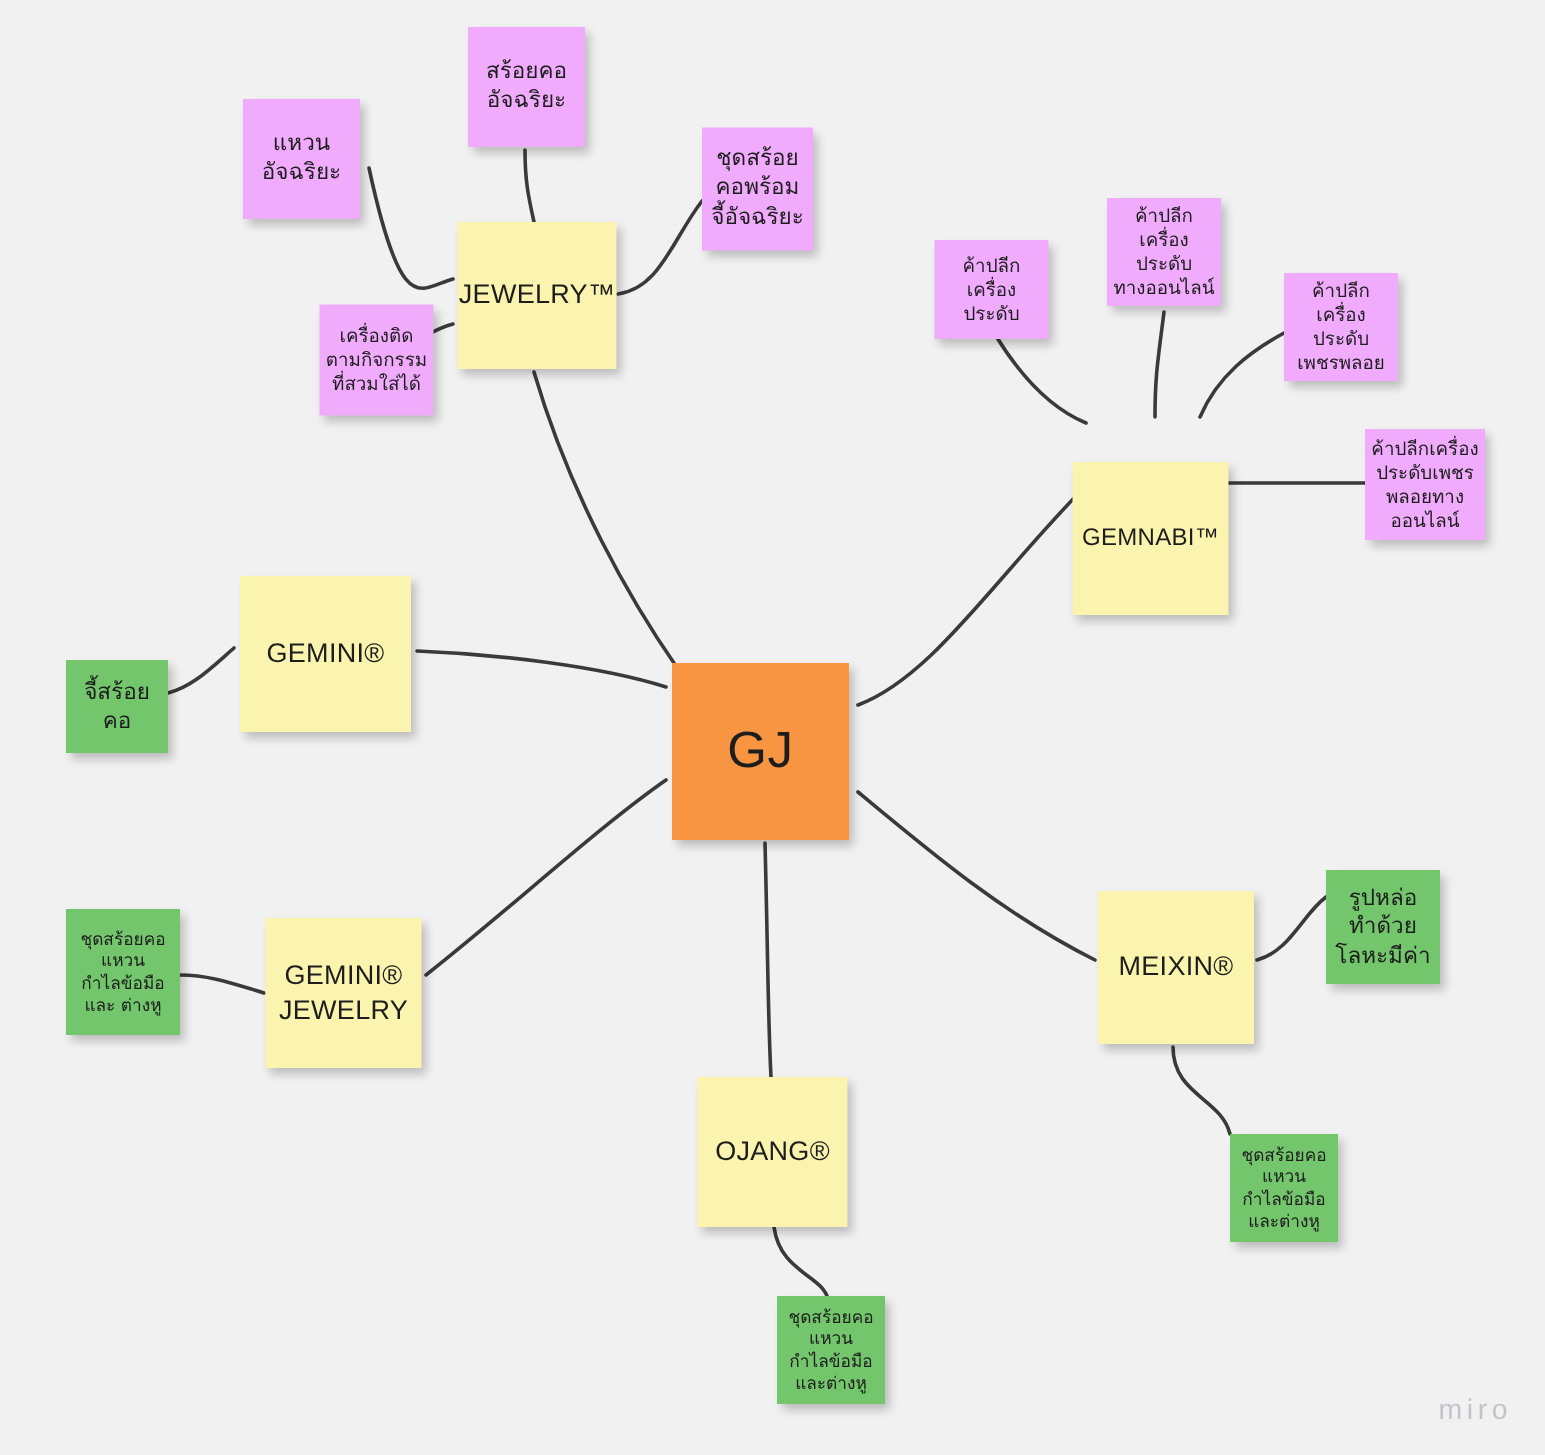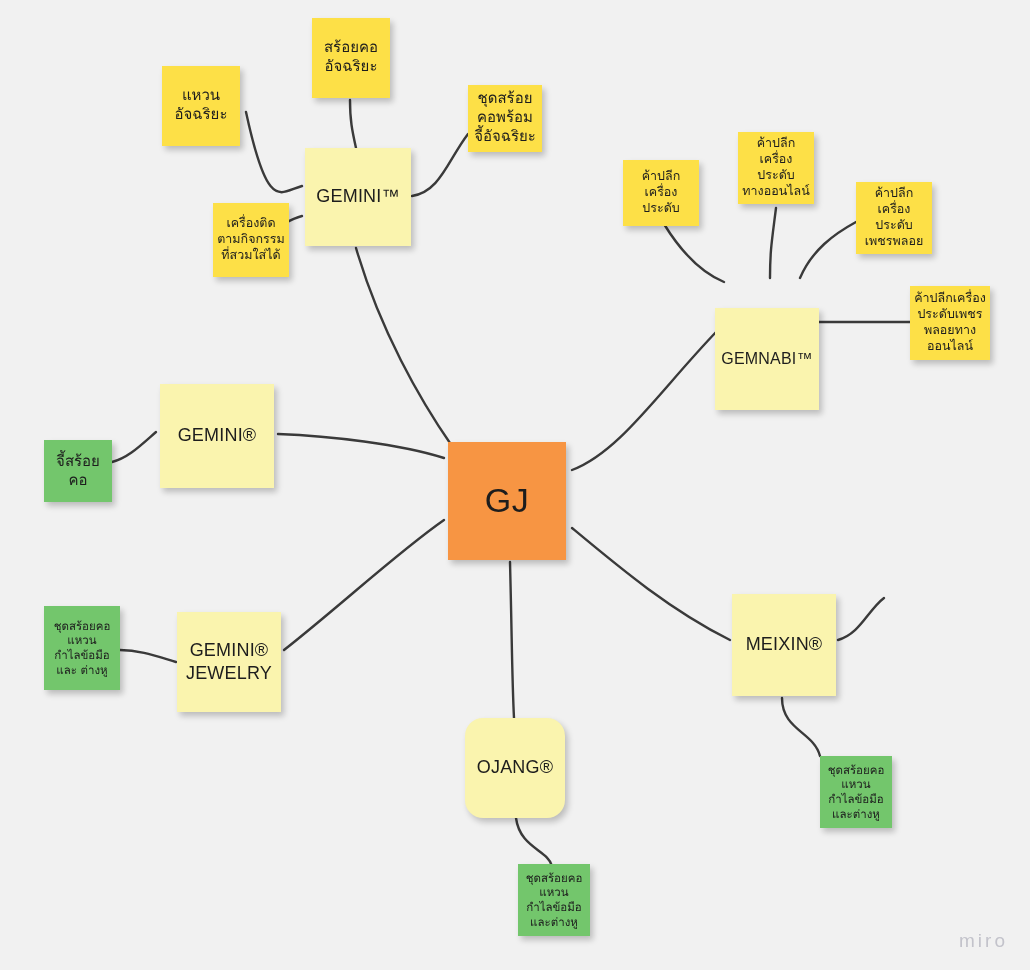--- a/index.html
+++ b/index.html
@@ -47,23 +47,23 @@
     background: #faf4ae;
     font-size: 18px;
     font-family: "Liberation Sans", "DejaVu Sans", sans-serif;
     letter-spacing: 0.2px;
   }
   .note.brand.small {
     font-size: 16px;
     margin-top: 36px;
   }
   .note.leaf {
-    background: #fde047;
+    background: #f0abfc;
     font-size: 12.5px;
-    font-family: Liberation Mono, monospace;
+    font-family: Liberation Serif, serif;
   }
   .note.leaf.lg {
     font-size: 15px;
   }
   .note.product {
     background: #73c66c;
     font-size: 11.5px;
     font-family: "DejaVu Sans", "Liberation Sans", sans-serif;
   }
   .note.product.lg {
@@ -119,31 +119,31 @@
       <path d="M 838,640 C 860,634 868,610 884,598"></path>
       <path d="M 782,698 C 782,730 814,732 820,756"></path>
     </g>
   </svg>
 
   <div class="note center" style="left:448px; top:442px; width:118px; height:118px;">
     <span>GJ</span>
   </div>
 
   <div class="note brand" style="left:305px; top:148px; width:106px; height:98px;">
-    <span>GEMINI™</span>
+    <span>JEWELRY™</span>
   </div>
   <div class="note leaf lg" style="left:162px; top:66px; width:78px; height:80px;">
     <span>แหวน
 อัจฉริยะ</span>
   </div>
   <div class="note leaf lg" style="left:312px; top:18px; width:78px; height:80px;">
     <span>สร้อยคอ
 อัจฉริยะ</span>
   </div>
-  <div class="note leaf lg" style="left:468px; top:85px; width:74px; height:67px;">
+  <div class="note leaf lg" style="left:468px; top:85px; width:74px; height:82px;">
     <span>ชุดสร้อย
 คอพร้อม
 จี้อัจฉริยะ</span>
   </div>
   <div class="note leaf" style="left:184px; top:203px; width:76px; height:74px;margin-left:29px;">
     <span>เครื่องติด
 ตามกิจกรรม
 ที่สวมใส่ได้</span>
   </div>
 
@@ -182,33 +182,38 @@
     <span>GEMINI®
 JEWELRY</span>
   </div>
   <div class="note product" style="left:44px; top:606px; width:76px; height:84px;">
     <span>ชุดสร้อยคอ
 แหวน
 กำไลข้อมือ
 และ ต่างหู</span>
   </div>
 
-  <div class="note brand" style="left:465px; top:718px; width:100px; height:100px;border-radius:18px;">
+  <div class="note brand" style="left:465px; top:718px; width:100px; height:100px;">
     <span>OJANG®</span>
   </div>
   <div class="note product" style="left:518px; top:864px; width:72px; height:72px;">
     <span>ชุดสร้อยคอ
 แหวน
 กำไลข้อมือ
 และต่างหู</span>
   </div>
 
   <div class="note brand" style="left:732px; top:594px; width:104px; height:102px;">
     <span>MEIXIN®</span>
   </div>
+  <div class="note product lg" style="left:884px; top:580px; width:76px; height:76px;">
+    <span>รูปหล่อ
+ทำด้วย
+โลหะมีค่า</span>
+  </div>
   <div class="note product" style="left:820px; top:756px; width:72px; height:72px;">
     <span>ชุดสร้อยคอ
 แหวน
 กำไลข้อมือ
 และต่างหู</span>
   </div>
 
   <div id="watermark">miro</div>
 
 </div>

